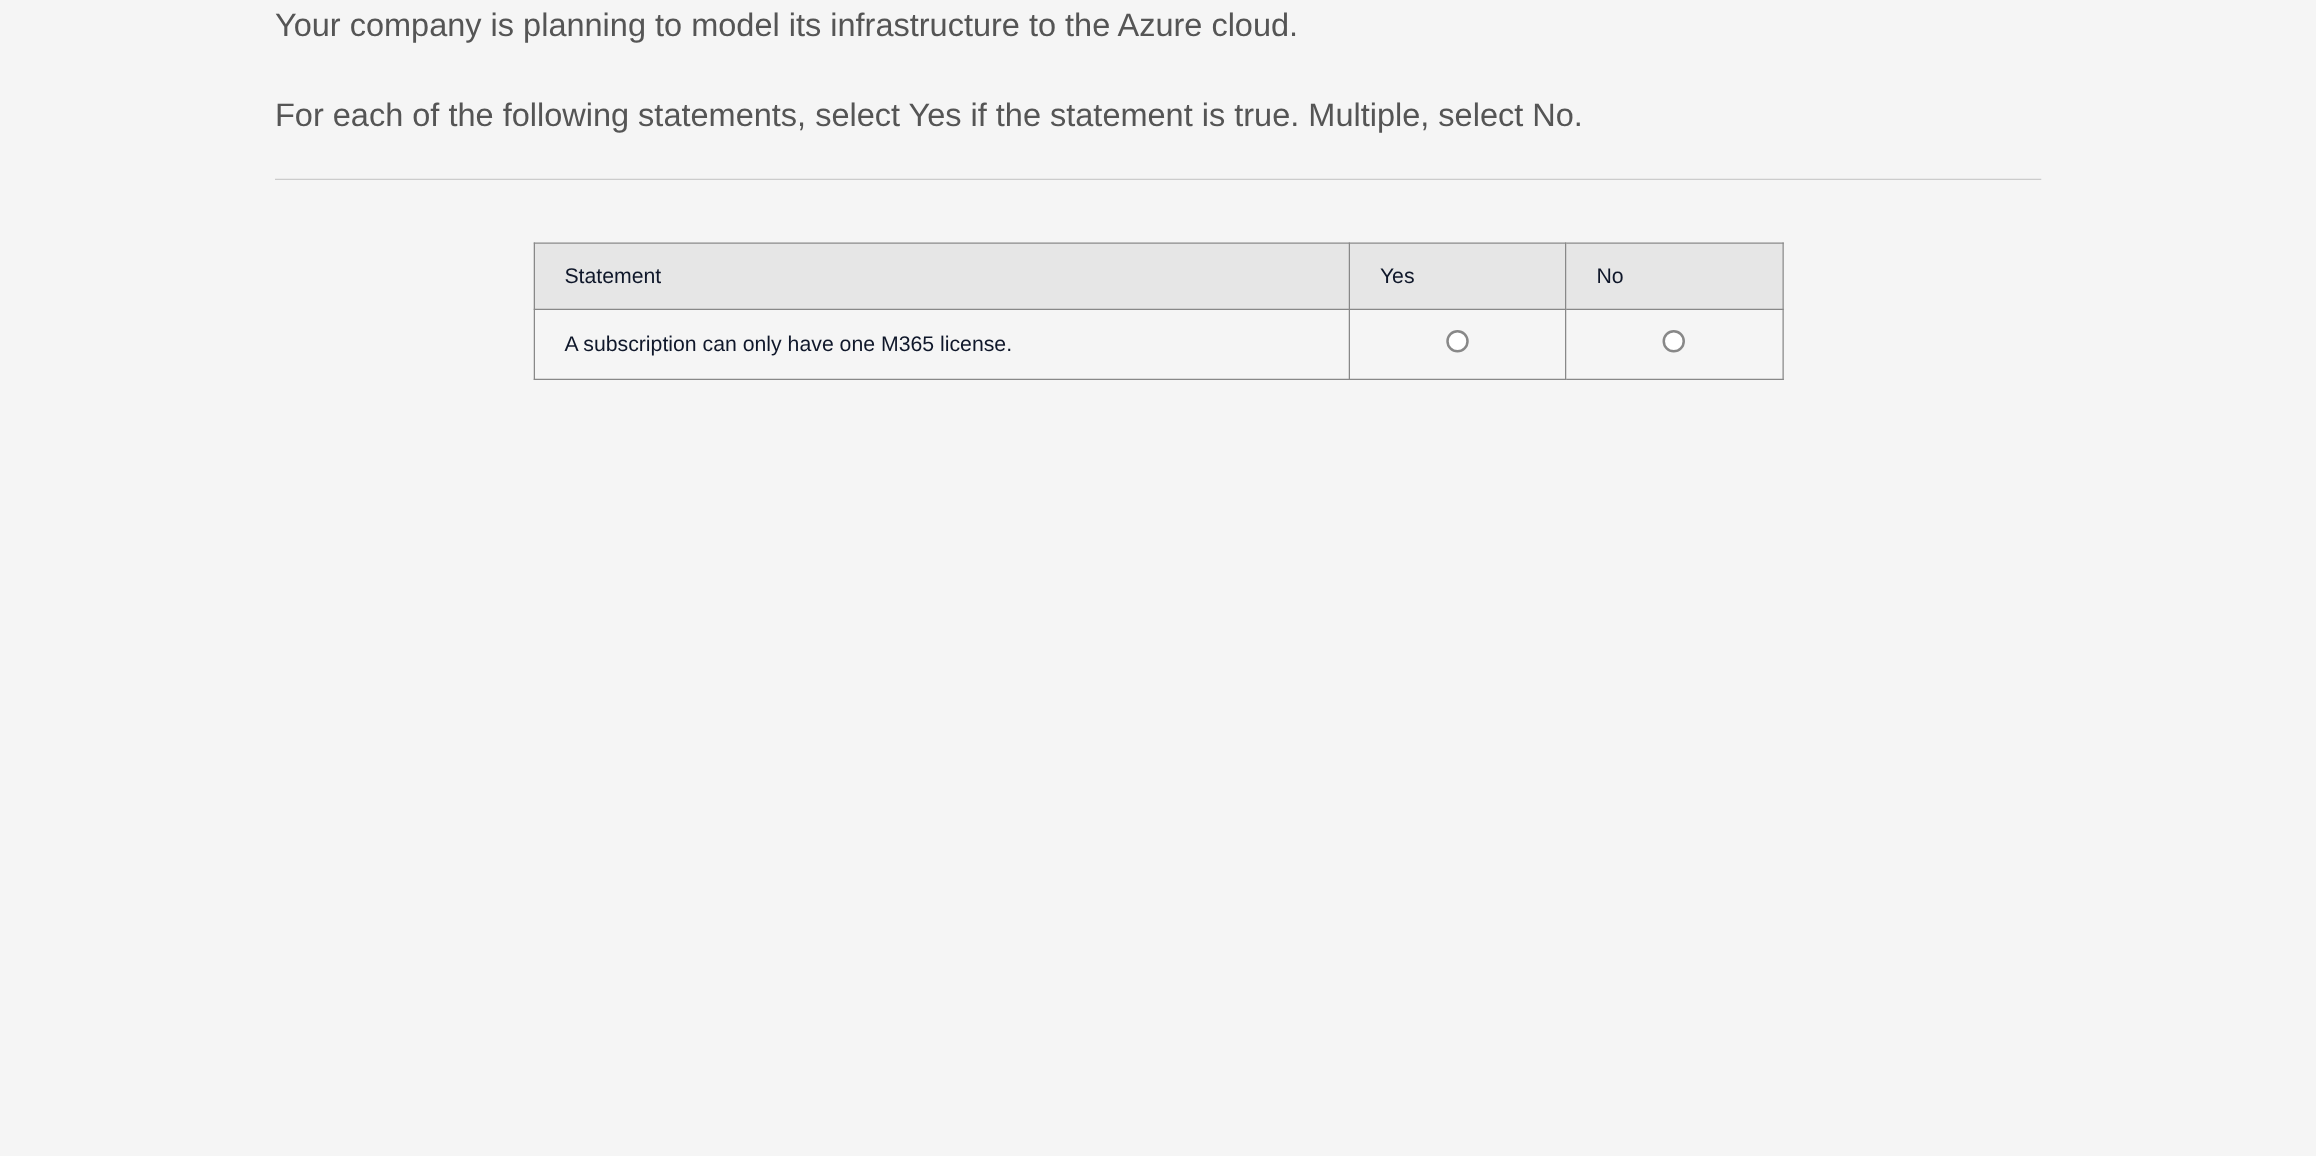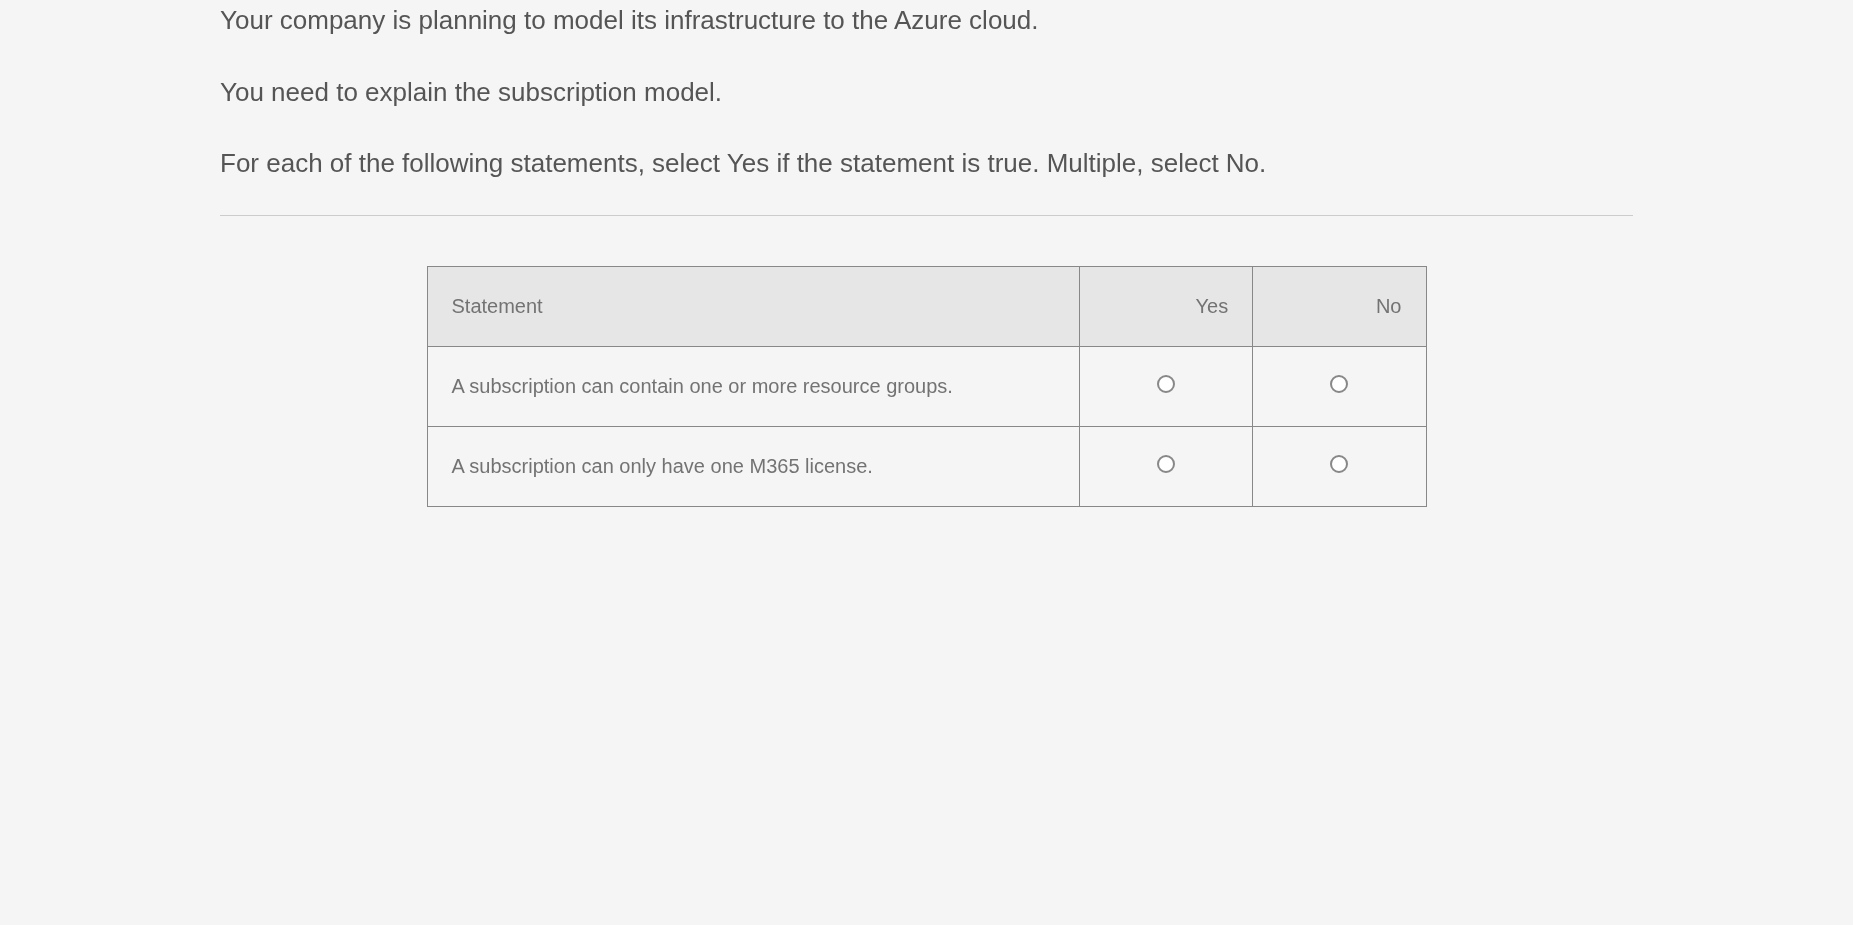--- a/index.html
+++ b/index.html
@@ -31,31 +31,31 @@
     .table-wrap {
       display: flex;
       justify-content: center;
     }
     table {
       border-collapse: collapse;
       width: 1000px;
     }
     th, td {
       border: 1px solid #888;
-      padding: 28px 24px;
+      padding: 16px 24px;
       text-align: left;
-      font-size: 20px;
-      color: #737373;
+      font-size: 17px;
+      color: #0f172a;
     }
     th {
       background: #e6e6e6;
       font-weight: 500;
     }
     th.yn {
-      text-align: right;
+      text-align: left;
       width: 170px;
     }
     td.radio-cell {
       text-align: center;
       vertical-align: middle;
     }
     .radio {
       display: inline-block;
       width: 18px;
       height: 18px;
@@ -66,42 +66,36 @@
     .stmt-col {
       width: 640px;
     }
   </style>
 </head>
 <body>
 
 <div class="content">
   <div class="intro">
     <p>Your company is planning to model its infrastructure to the Azure cloud.</p>
-    <p>You need to explain the subscription model.</p>
     <p>For each of the following statements, select Yes if the statement is true. Multiple, select No.</p>
   </div>
 
   <div class="divider"></div>
 
   <div class="table-wrap">
     <table>
       <thead>
         <tr>
           <th class="stmt-col">Statement</th>
           <th class="yn">Yes</th>
           <th class="yn">No</th>
         </tr>
       </thead>
       <tbody>
         <tr>
-          <td>A subscription can contain one or more resource groups.</td>
-          <td class="radio-cell"><span class="radio"></span></td>
-          <td class="radio-cell"><span class="radio"></span></td>
-        </tr>
-        <tr>
           <td>A subscription can only have one M365 license.</td>
           <td class="radio-cell"><span class="radio"></span></td>
           <td class="radio-cell"><span class="radio"></span></td>
         </tr>
       </tbody>
     </table>
   </div>
 </div>
 
 </body></html>

